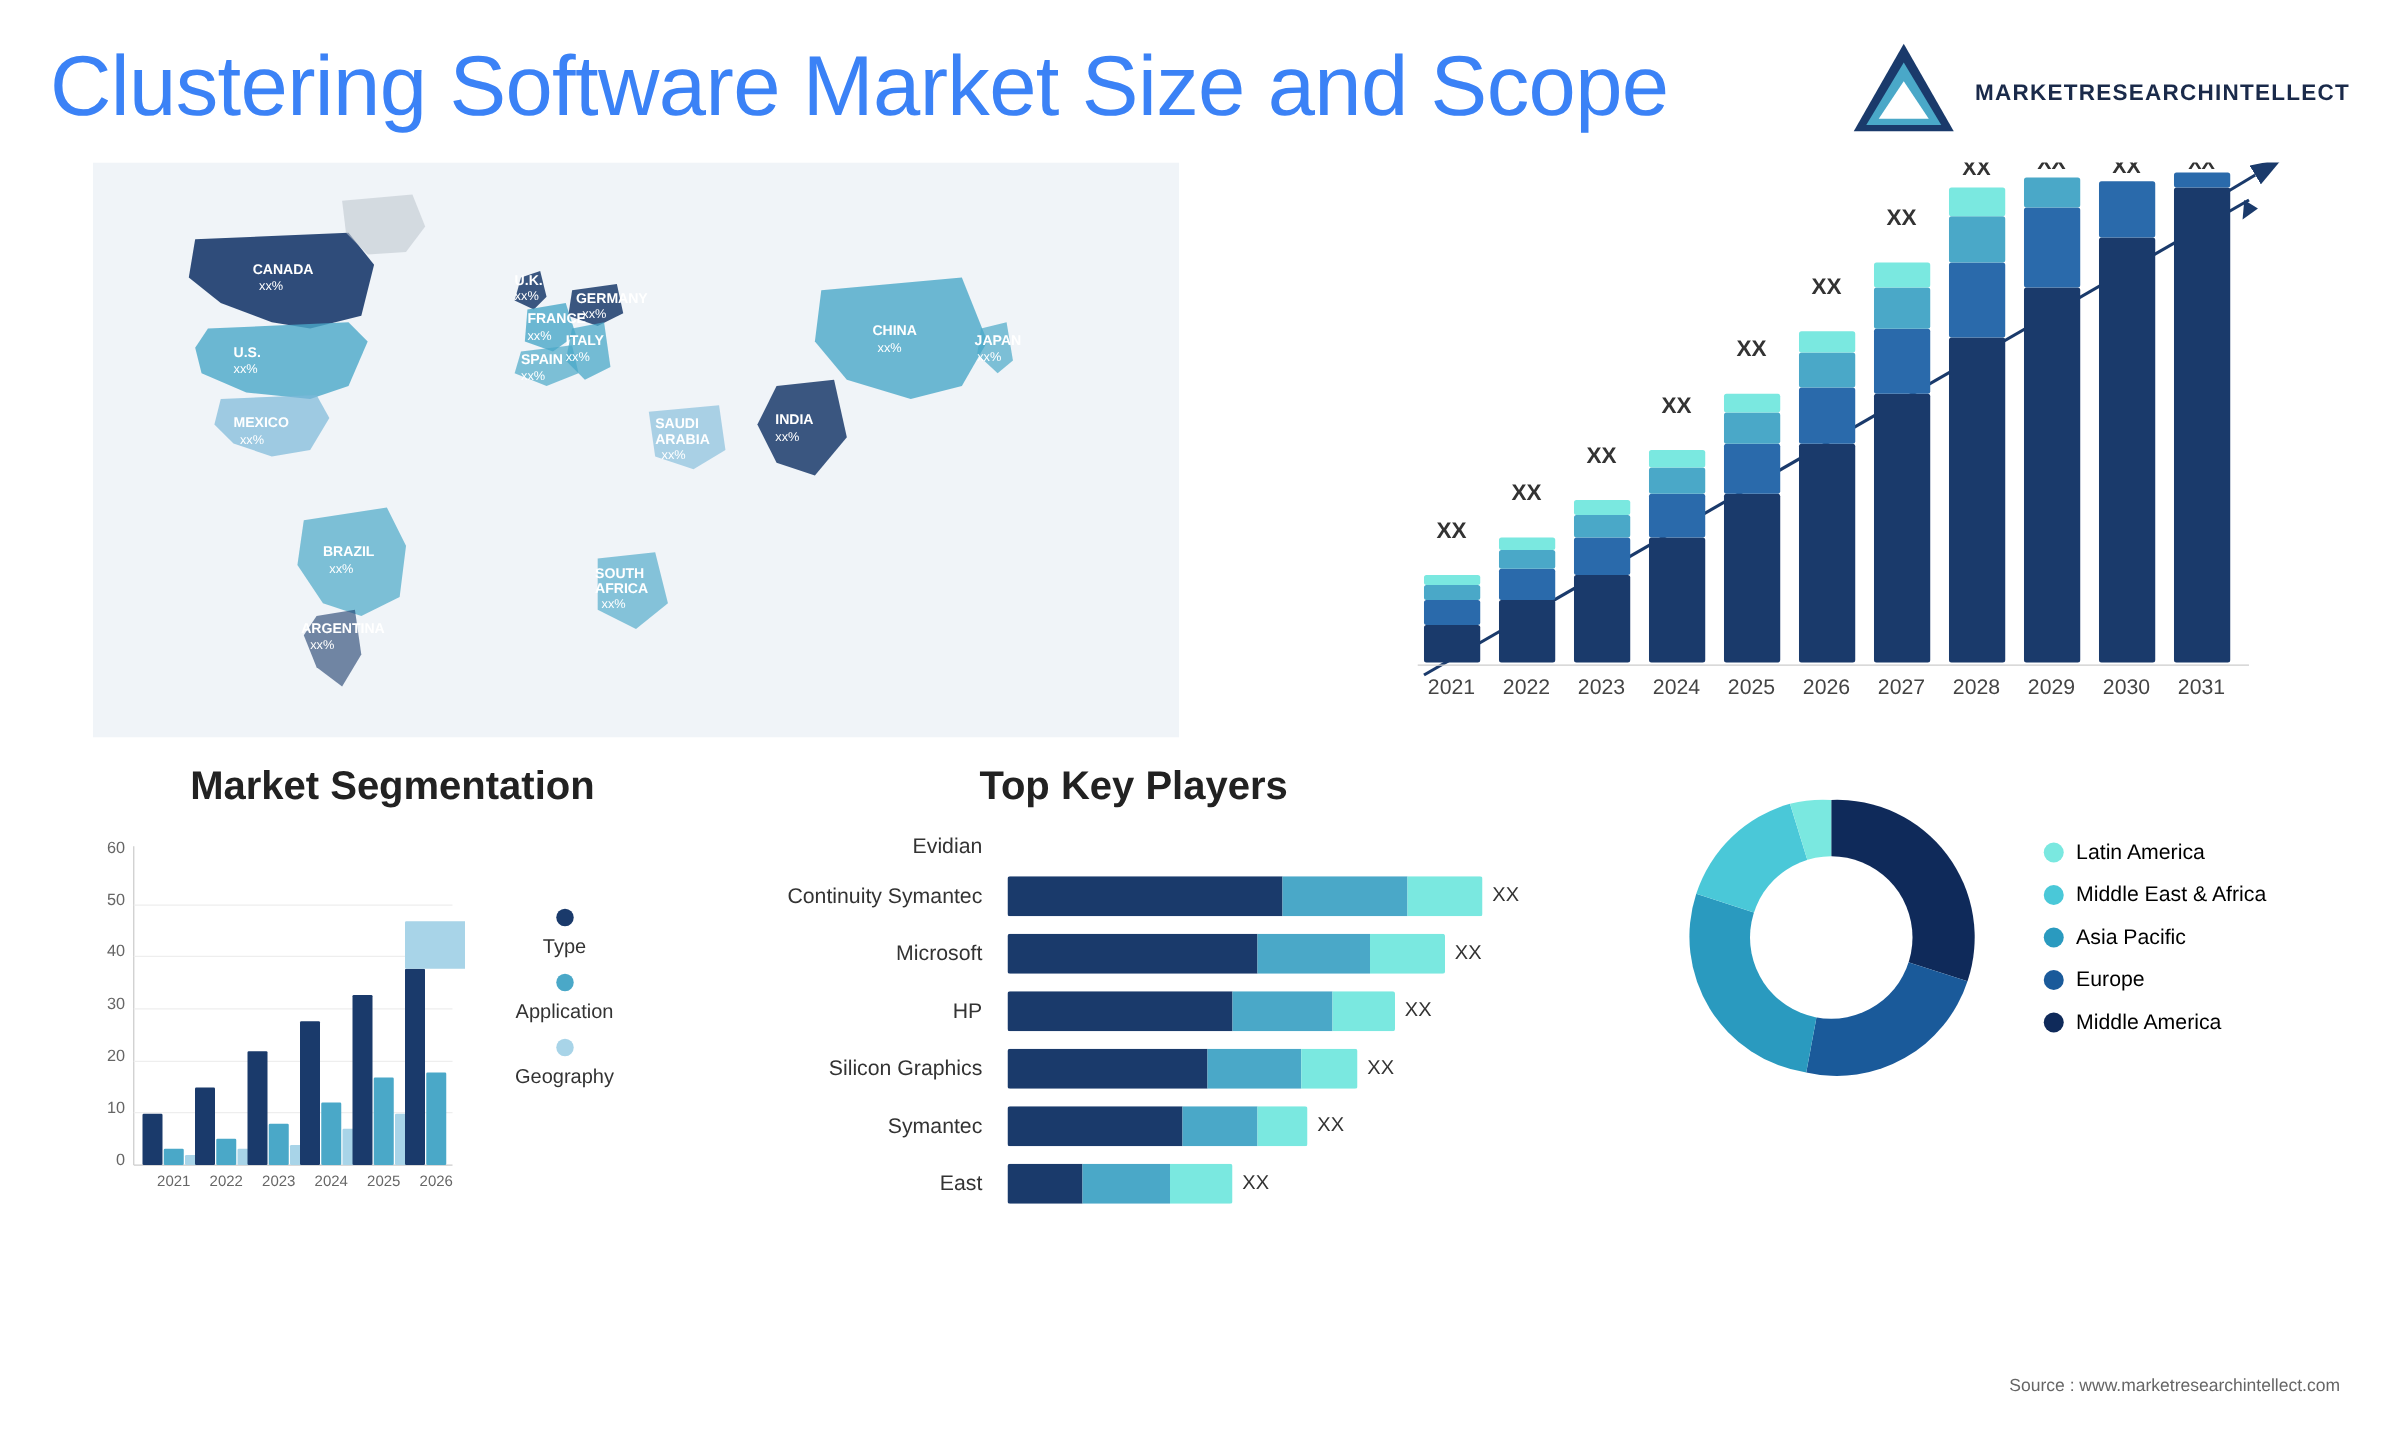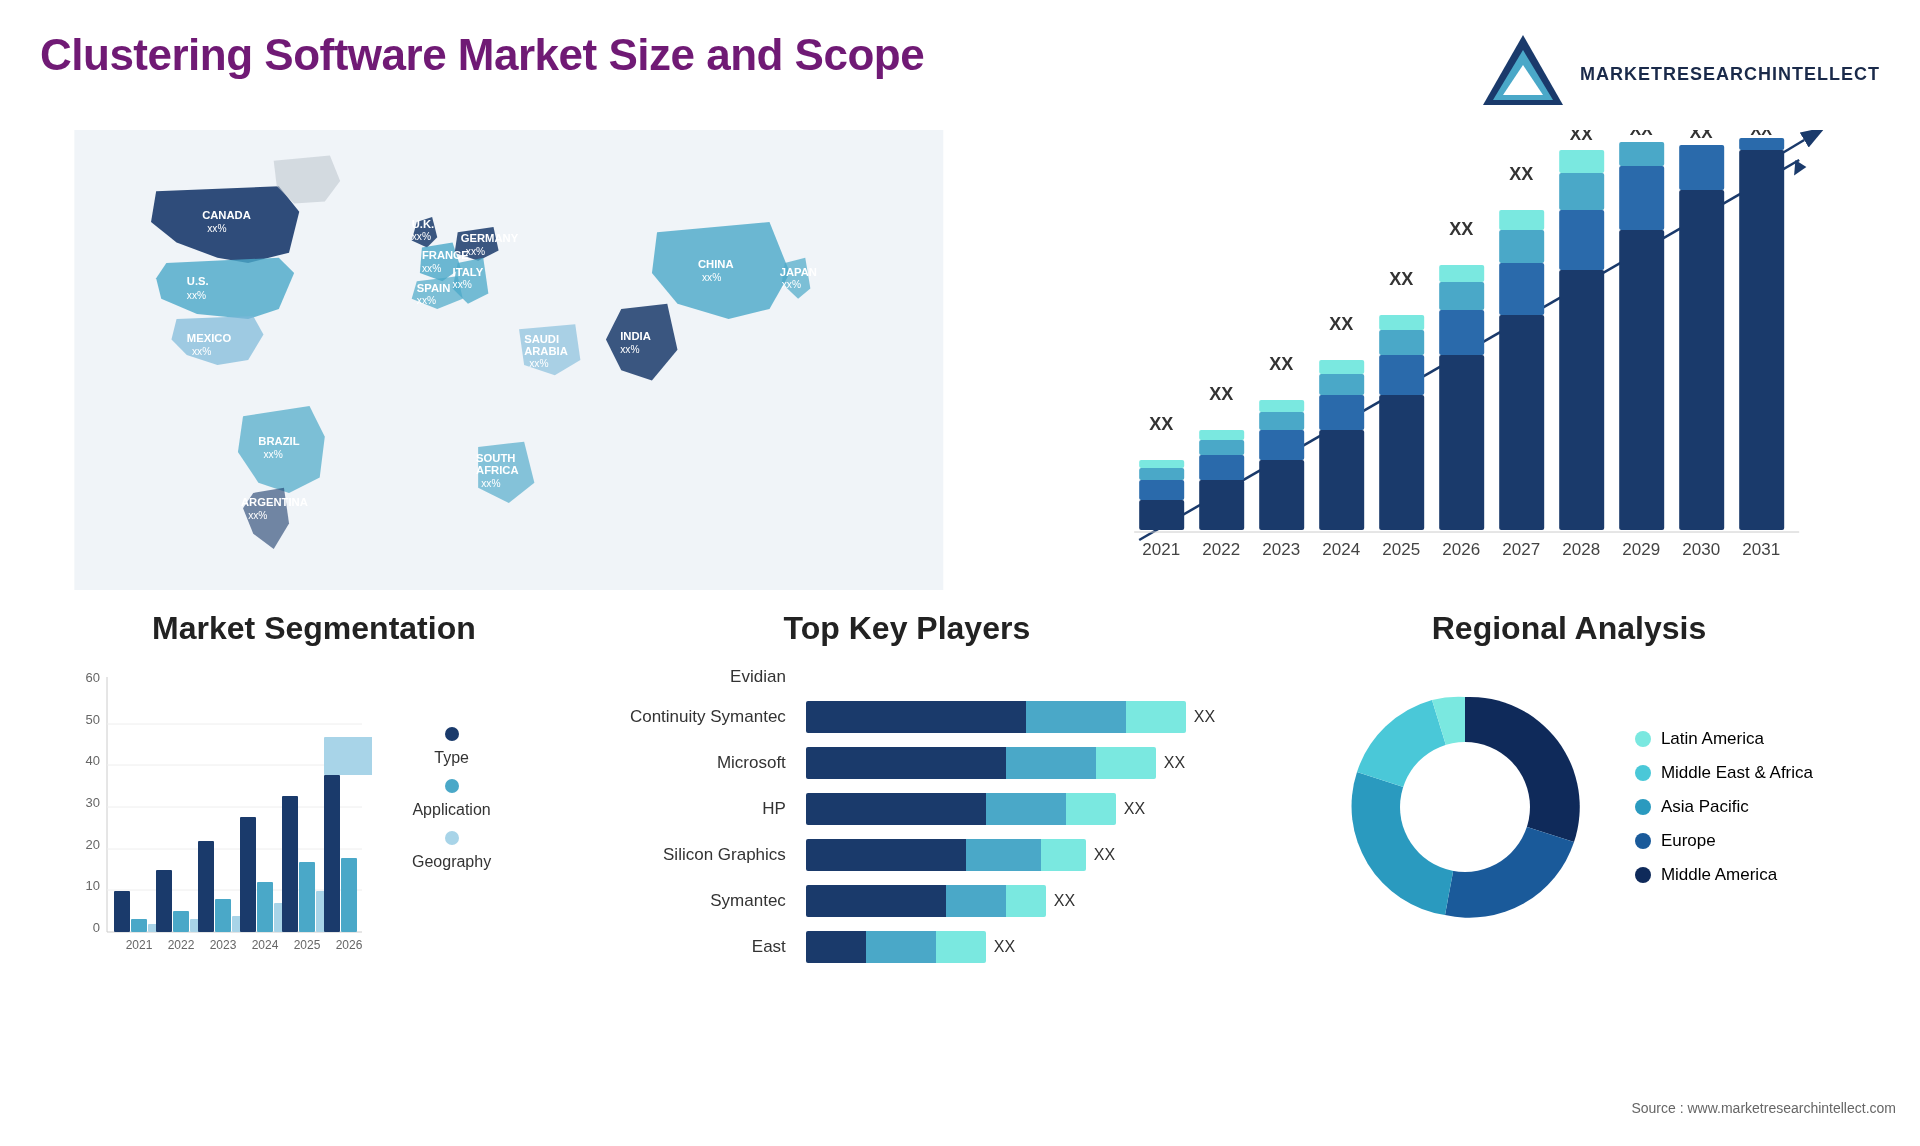--- a/index.html
+++ b/index.html
@@ -13,23 +13,23 @@
     }
 
     
     .header {
       display: flex;
       justify-content: space-between;
       align-items: flex-start;
       padding: 30px 40px 10px 40px;
     }
     .main-title {
-      font-size: 44px;
-      font-weight: 700;
-      color: #701a75;
+      font-size: 68px;
+      font-weight: 400;
+      color: #3b82f6;
       letter-spacing: -0.5px;
     }
     .logo-area {
       display: flex;
       align-items: center;
       gap: 12px;
     }
     .logo-icon {
       width: 90px;
       height: 90px;
@@ -172,21 +172,21 @@
     }
     .regional-legend-dot {
       width: 16px;
       height: 16px;
       border-radius: 50%;
     }
 
     
     .source-text {
       text-align: right;
-      padding-right: 24px;
+      padding-right: 48px;
       font-size: 14px;
       color: #666;
       margin-top: -10px;
     }
   </style>
 </head>
 <body>
 
 <div class="header">
   <h1 class="main-title">Clustering Software Market Size and Scope</h1>
@@ -538,21 +538,20 @@
             <div class="player-bar-segment" style="width:50px; background:#7ae8e0;"></div>
           </div>
           <span class="player-xx">XX</span>
         </div>
       </div>
 
     </div>
   </div>
 
   <div class="regional-section">
-    <h2 class="section-title">Regional Analysis</h2>
     <div class="regional-content">
 
       <svg width="280" height="280" viewBox="0 0 280 280" xmlns="http://www.w3.org/2000/svg">
 
         <path d="M140,140 L140,30 A110,110 0 0,1 249,175 Z" fill="#0f2a5a"></path>
 
         <path d="M140,140 L249,175 A110,110 0 0,1 120,248 Z" fill="#1a5a9a"></path>
 
         <path d="M140,140 L120,248 A110,110 0 0,1 32,105 Z" fill="#2a9abf"></path>
 

